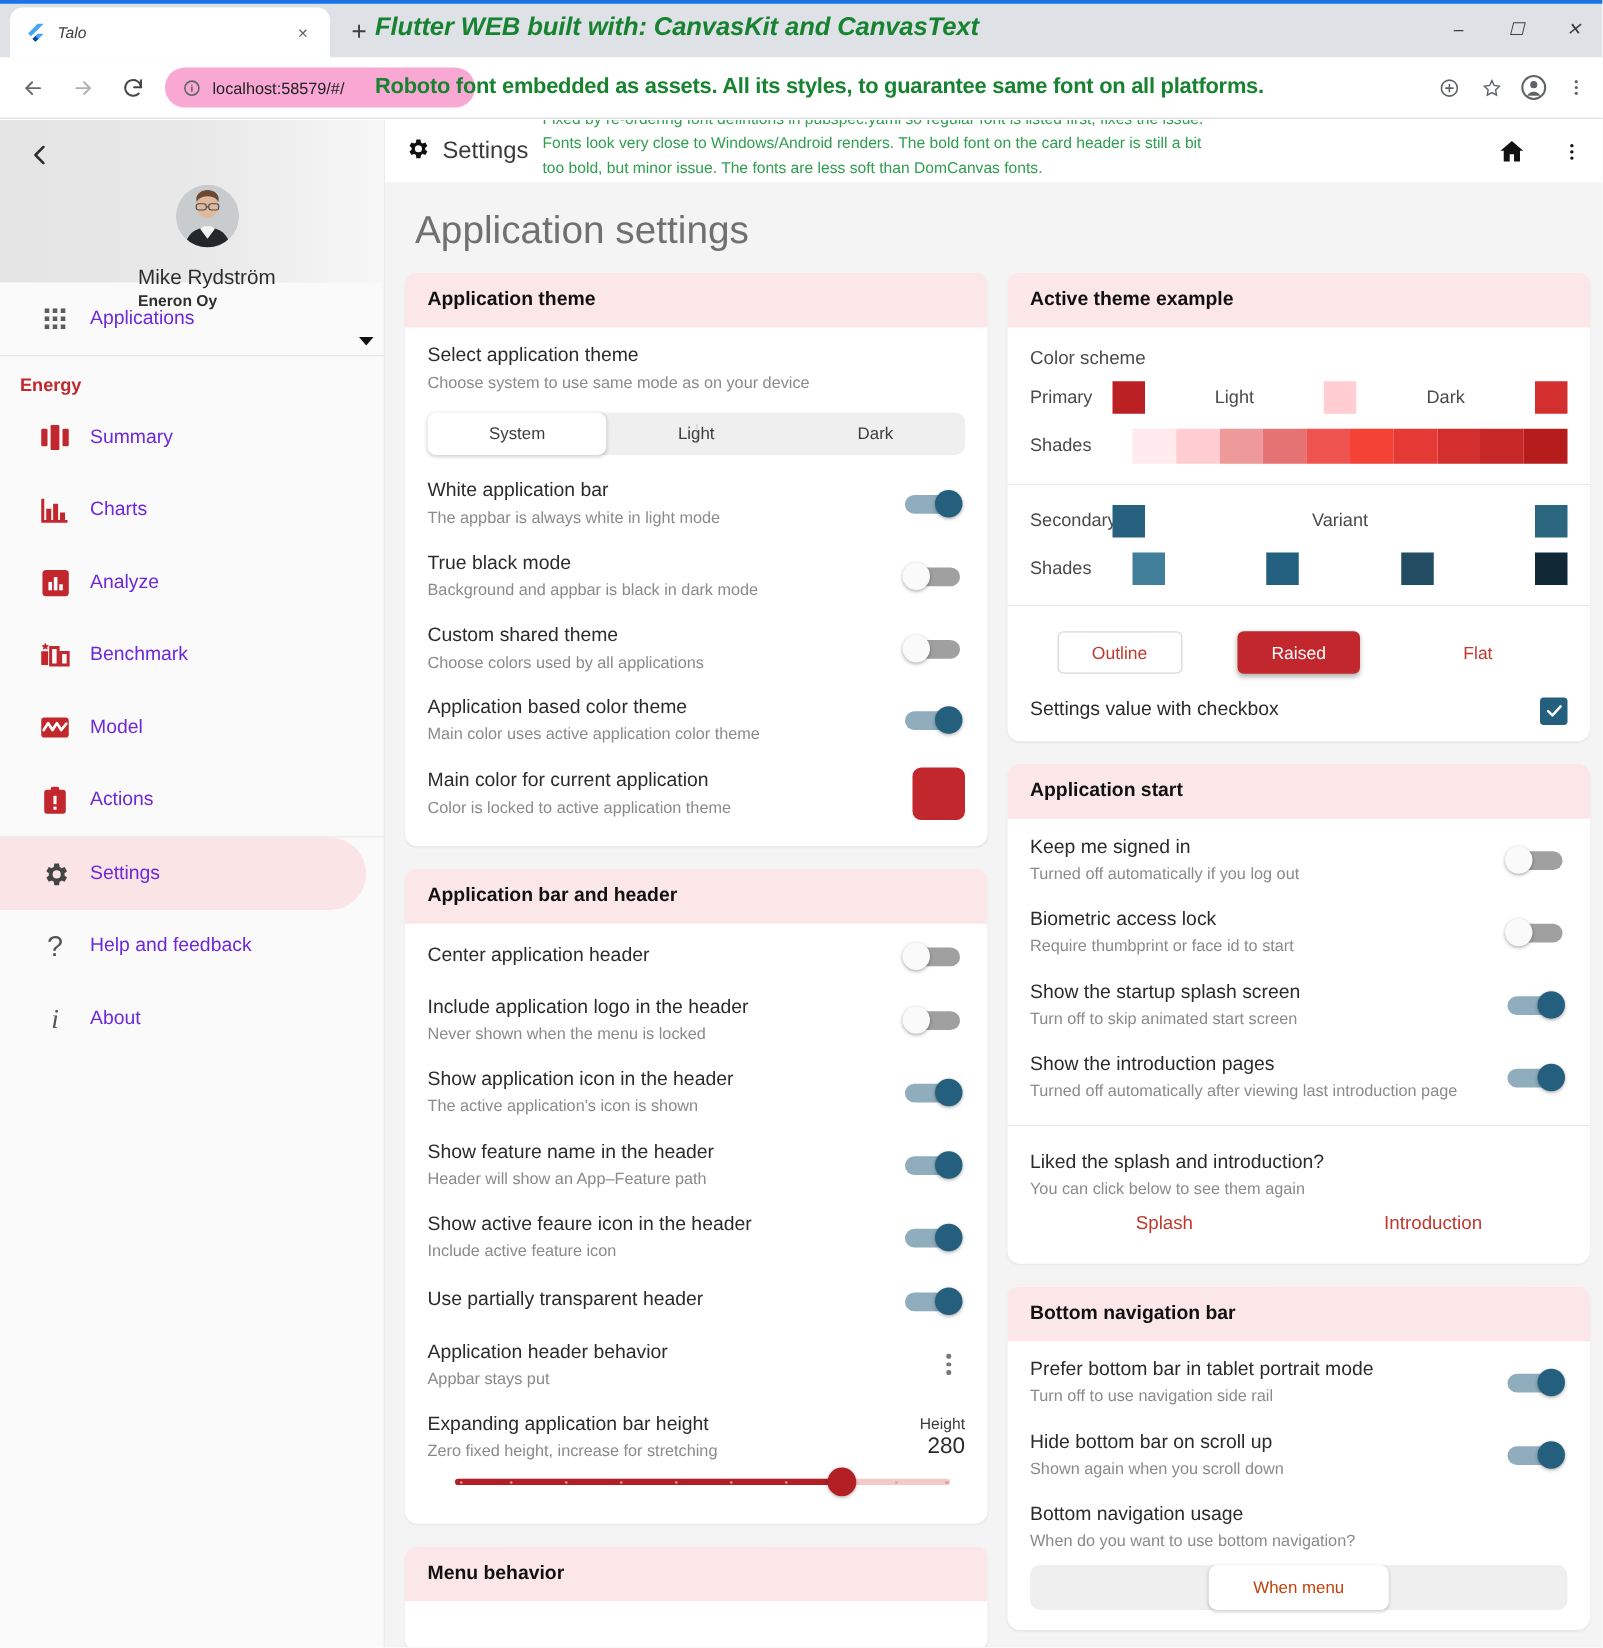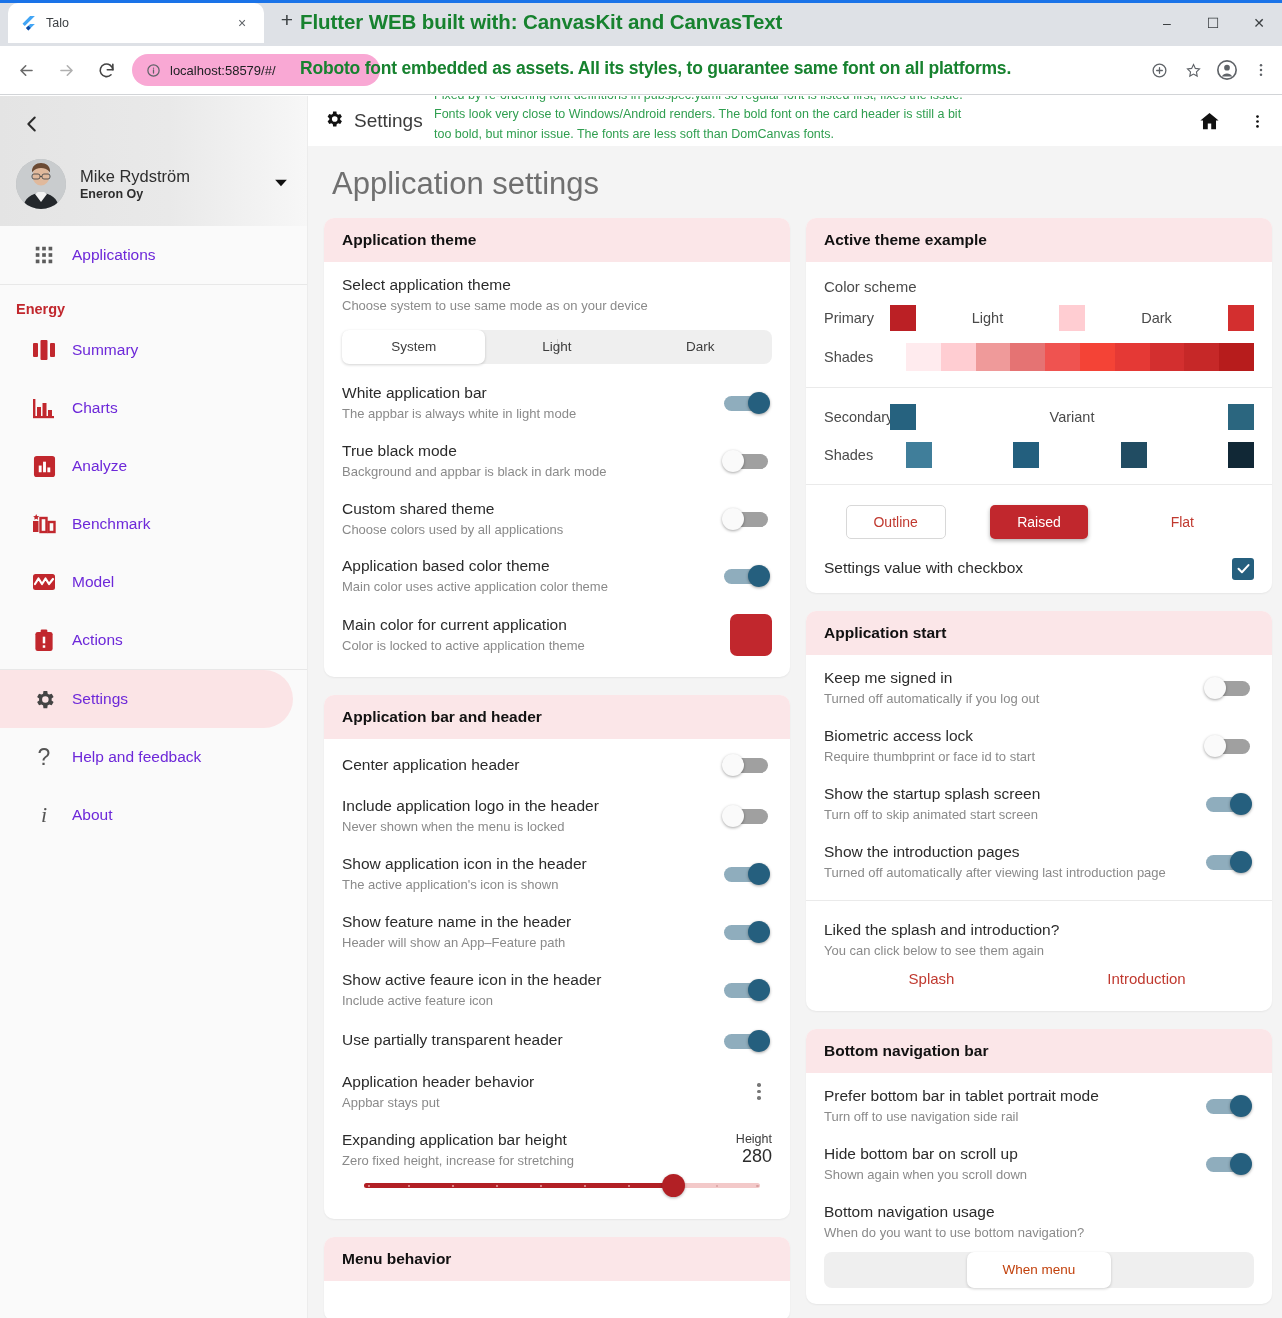--- a/index.html
+++ b/index.html
@@ -6,22 +6,22 @@
   html,body { width:1282px; height:1318px; overflow:hidden; }
   body {
     font-family: "Liberation Sans", sans-serif;
     background:#ffffff;
     -webkit-font-smoothing: antialiased;
   }
 
   
   .browser { width:1282px; height:1318px; position:relative; background:#fff; }
   .titlebar {
-    height:46px; background:#dee1e6; display:flex; align-items:flex-start;
-    border-top:3px solid #1a73e8; position:relative;
+    height:46px; background:#dee1e6; display:flex; align-items:flex-end;
+    border-top:3px solid #1a73e8; position:relative;font-style:italic;
   }
   .tab {
     width:256px; height:40px; background:#fff; border-radius:10px 10px 0 0;
     margin-left:8px; display:flex; align-items:center; padding:0 12px; gap:9px;
     position:relative;
   }
   .tab-fav { width:17px; height:17px; flex:0 0 17px; display:block; }
   .tab-title { font-size:12.5px; color:#3c4043; flex:1; white-space:nowrap; overflow:hidden; }
   .tab-close { width:20px; height:20px; display:flex; align-items:center; justify-content:center;
     color:#5f6368; font-size:14px; line-height:1; }
@@ -53,22 +53,22 @@
 
   
   .app { position:absolute; left:0; top:96px; right:0; bottom:0; background:#fff; display:flex; }
 
   
   .sidebar { width:308px; flex:0 0 308px; background:#fafafa; position:relative;
              border-right:1px solid #ececec; }
   .sb-top { height:130px; background:linear-gradient(to right,#e4e4e4 0%,#e9e9e9 55%,#f7f7f7 100%); position:relative; }
   .sb-back { position:absolute; left:10px; top:6px; width:44px; height:44px; display:flex;
              align-items:center; justify-content:center; color:#2b2b2b; }
-  .sb-user { position:absolute; left:0; top:52px; width:100%; height:72px; display:flex;
-             align-items:center; padding:0 16px; gap:14px; }
+  .sb-user { position:absolute; left:12px; top:52px; width:100%; height:72px; display:flex;
+             align-items:center; padding:0 16px; gap:14px;flex-direction:column; }
   .avatar { width:50px; height:50px; border-radius:50%; flex:0 0 50px; overflow:hidden;
             background:#b9bcbe; position:relative; }
   .uname { font-size:16.5px; color:#2e2e2e; line-height:1.25; }
   .ucomp { font-size:12.5px; color:#2e2e2e; font-weight:bold; line-height:1.3; }
   .sb-chev { margin-left:auto; color:#111; font-size:13px; }
 
   .sb-div { height:1px; background:#e8e8e8; }
   .sb-item { height:58px; display:flex; align-items:center; padding-left:16px; }
   .sb-ico { width:56px; flex:0 0 56px; display:flex; align-items:center; justify-content:center; }
   .sb-label { font-size:15.5px; color:#6d28d9; }

